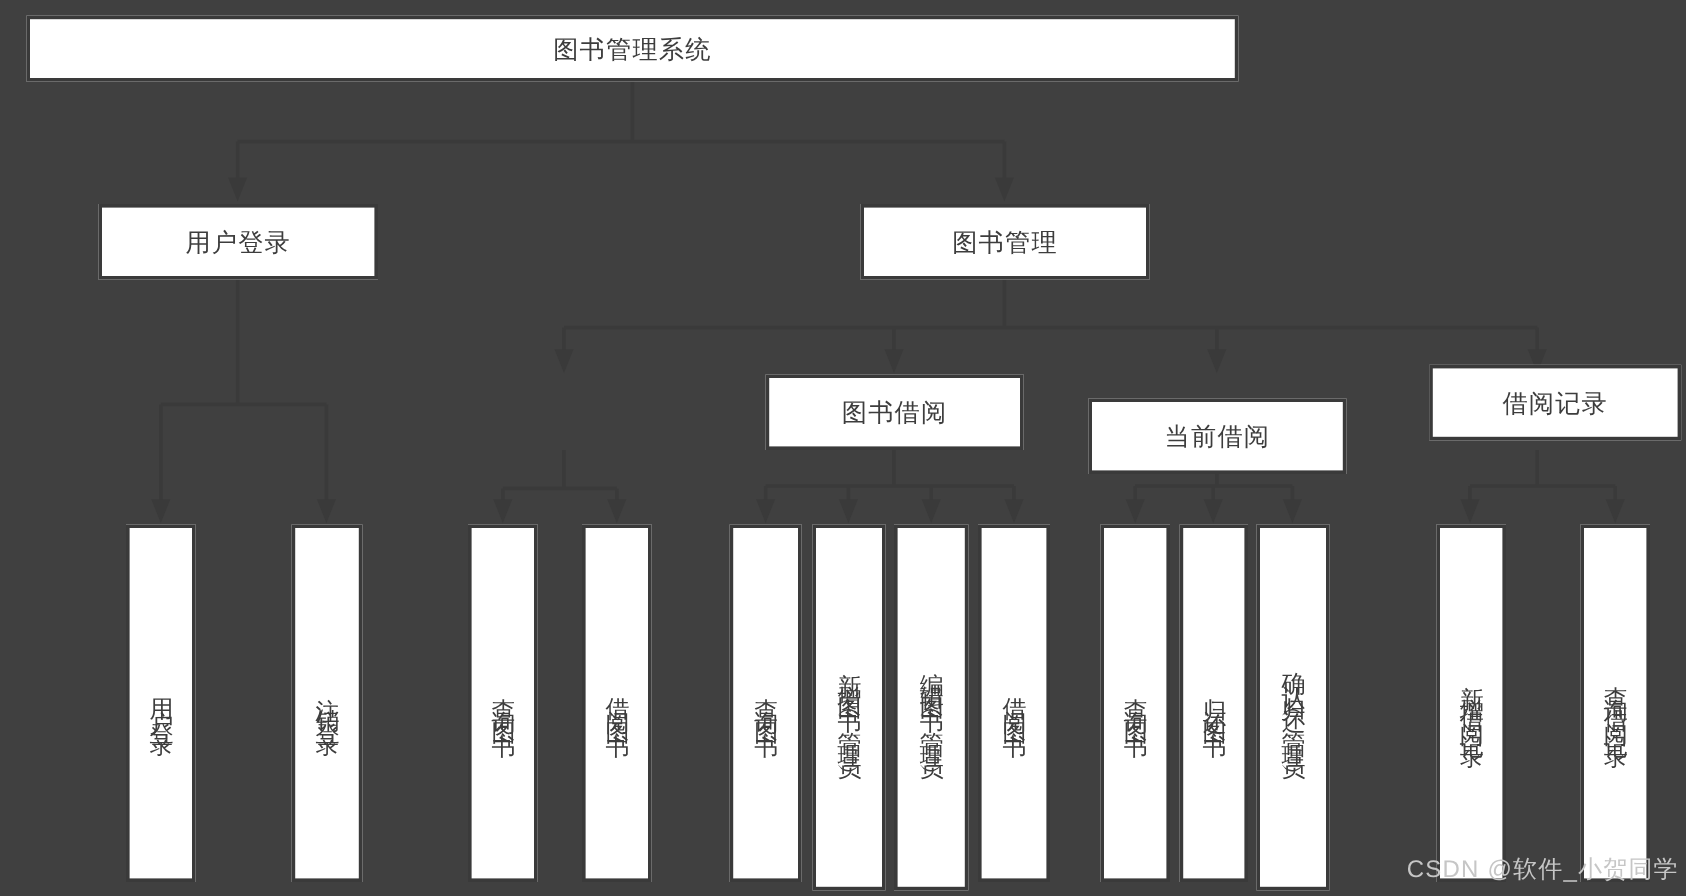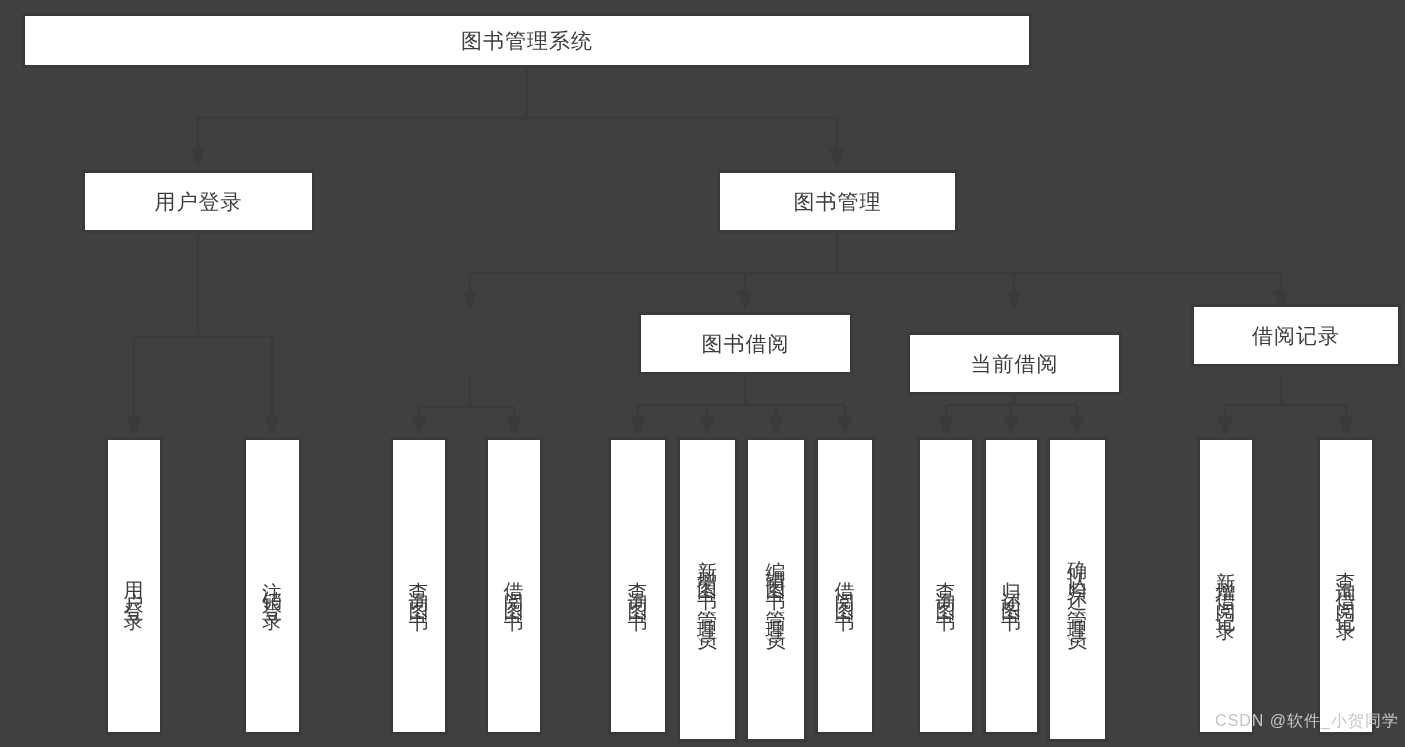--- a/index.html
+++ b/index.html
@@ -47,21 +47,21 @@
     writing-mode: vertical-rl;
     text-orientation: mixed;
     letter-spacing: 10px;
     font-size: 20px;
     line-height: 1;
   }
   .watermark {
     position: absolute;
     top: 711px;
     right: 6px;
-    font-size: 16px;
+    font-size: 20px;
     color: #c6c6c6;
     letter-spacing: 1px;
     white-space: nowrap;
   }
 </style>
 </head>
 <body>
 
 <div class="canvas">
 

